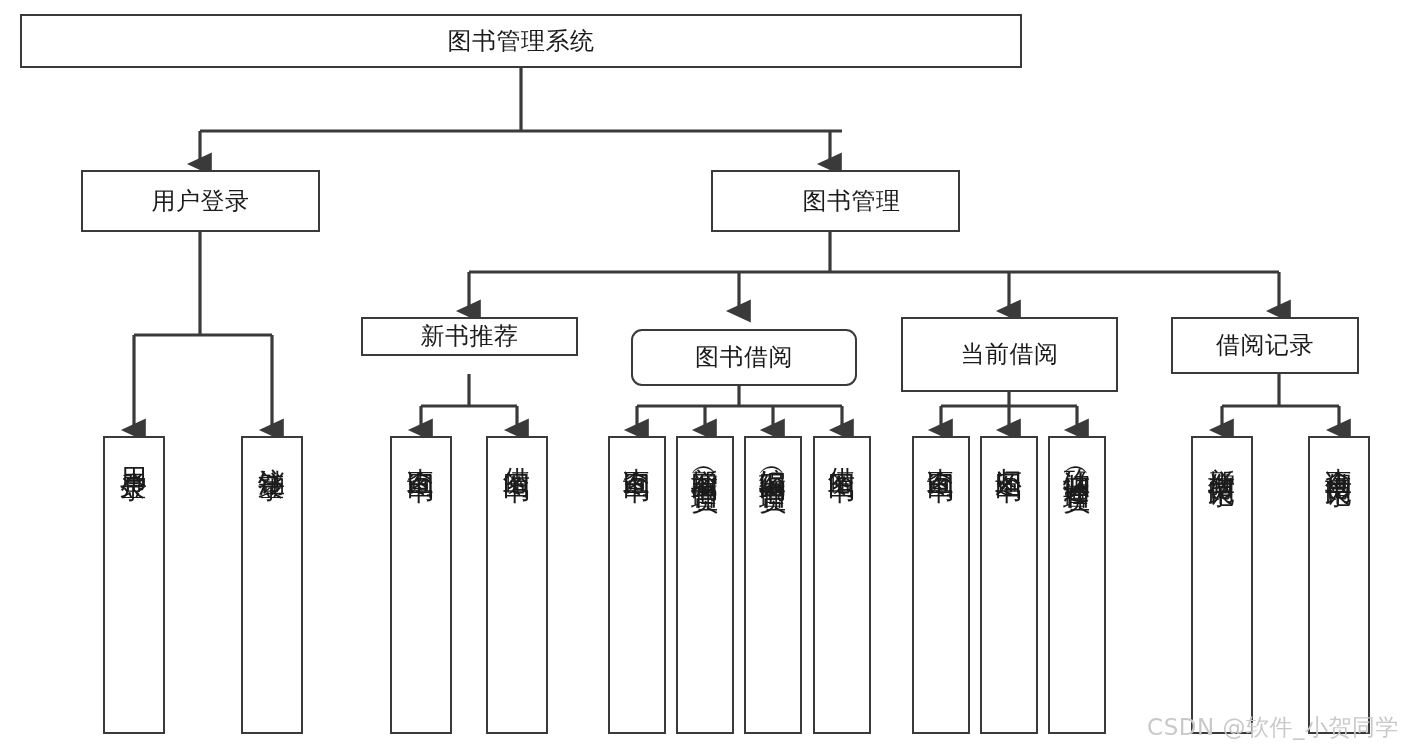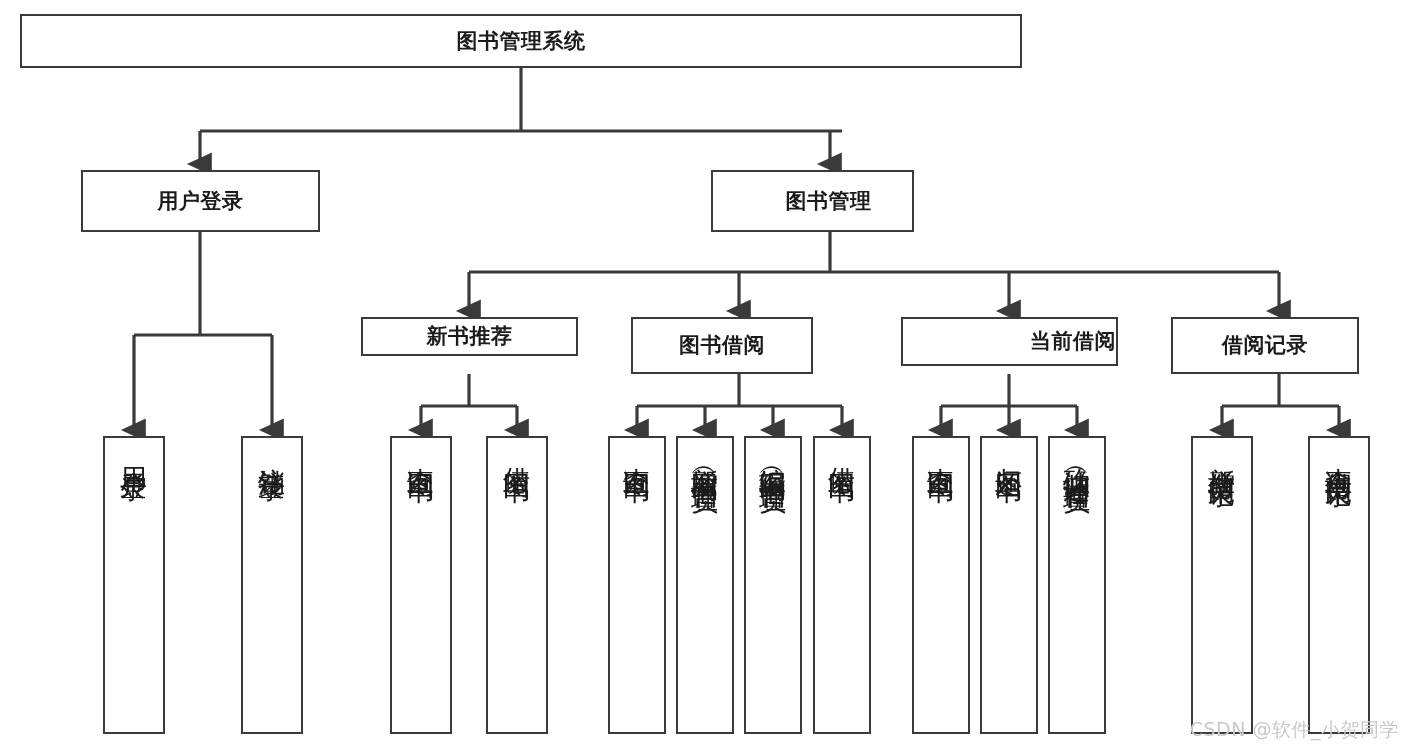--- a/index.html
+++ b/index.html
@@ -37,41 +37,40 @@
     z-index: 3;
   }
   .node-label {
     display: block;
     color: #1b1b1b;
     text-align: center;
     line-height: 1.18;
     white-space: nowrap;
   }
   .node.horizontal .node-label {
-    font-size: 21px;
+    font-size: 24px;
     letter-spacing: 0.5px;
-    font-weight: bold;
   }
   .node.vertical {
     align-items: flex-start;
     padding-top: 8px;
   }
   .node.vertical .node-label {
     writing-mode: vertical-rl;
     text-orientation: upright;
     font-size: 27px;
     letter-spacing: 3px;
     line-height: 1;
     white-space: nowrap;
   }
   #watermark {
     position: absolute;
     right: 6px;
     bottom: 4px;
-    font-size: 19px;
+    font-size: 23px;
     color: #c9c9c9;
     letter-spacing: 0.5px;
     z-index: 8;
     user-select: none;
     white-space: nowrap;
     font-family: "DejaVu Sans", "Liberation Sans", sans-serif;
   }
 </style>
 </head>
 <body>
@@ -128,31 +127,31 @@
     </g>
   </svg>
 
   <div class="node horizontal" style="left:20px; top:14px; width:1002px; height:54px;">
     <span class="node-label">图书管理系统</span>
   </div>
 
   <div class="node horizontal" style="left:81px; top:170px; width:239px; height:62px;">
     <span class="node-label">用户登录</span>
   </div>
-  <div class="node horizontal" style="left:711px; top:170px; width:203px; height:62px;padding-left:32px;">
+  <div class="node horizontal" style="left:711px; top:170px; width:249px; height:62px;padding-left:32px;">
     <span class="node-label">图书管理</span>
   </div>
 
   <div class="node horizontal" style="left:361px; top:317px; width:217px; height:39px;">
     <span class="node-label">新书推荐</span>
   </div>
-  <div class="node horizontal" style="left:631px; top:317px; width:182px; height:57px;">
+  <div class="node horizontal" style="left:631px; top:329px; width:226px; height:57px;border-radius:11px;">
     <span class="node-label">图书借阅</span>
   </div>
-  <div class="node horizontal" style="left:901px; top:317px; width:217px; height:49px;justify-content:flex-end;">
+  <div class="node horizontal" style="left:901px; top:317px; width:217px; height:75px;">
     <span class="node-label">当前借阅</span>
   </div>
   <div class="node horizontal" style="left:1171px; top:317px; width:188px; height:57px;">
     <span class="node-label">借阅记录</span>
   </div>
 
   <div class="node vertical" style="left:103px; top:436px; width:62px; height:298px;">
     <span class="node-label">用户登录</span>
   </div>
   <div class="node vertical" style="left:241px; top:436px; width:62px; height:298px;">

